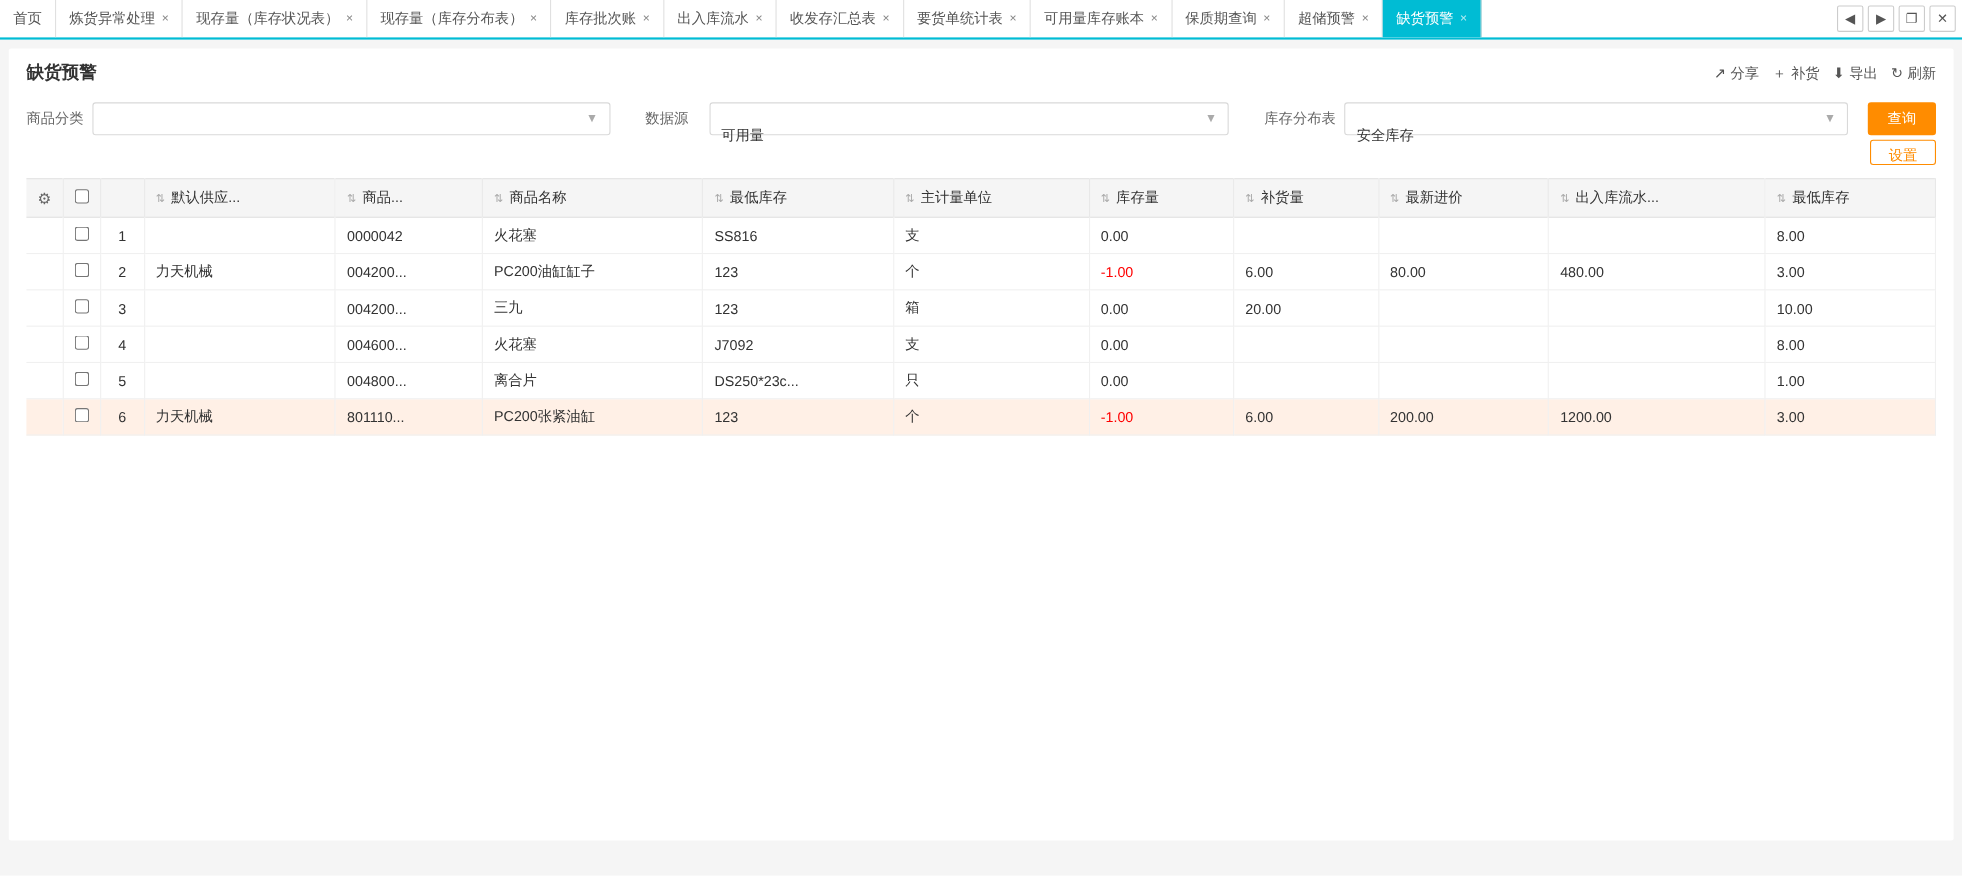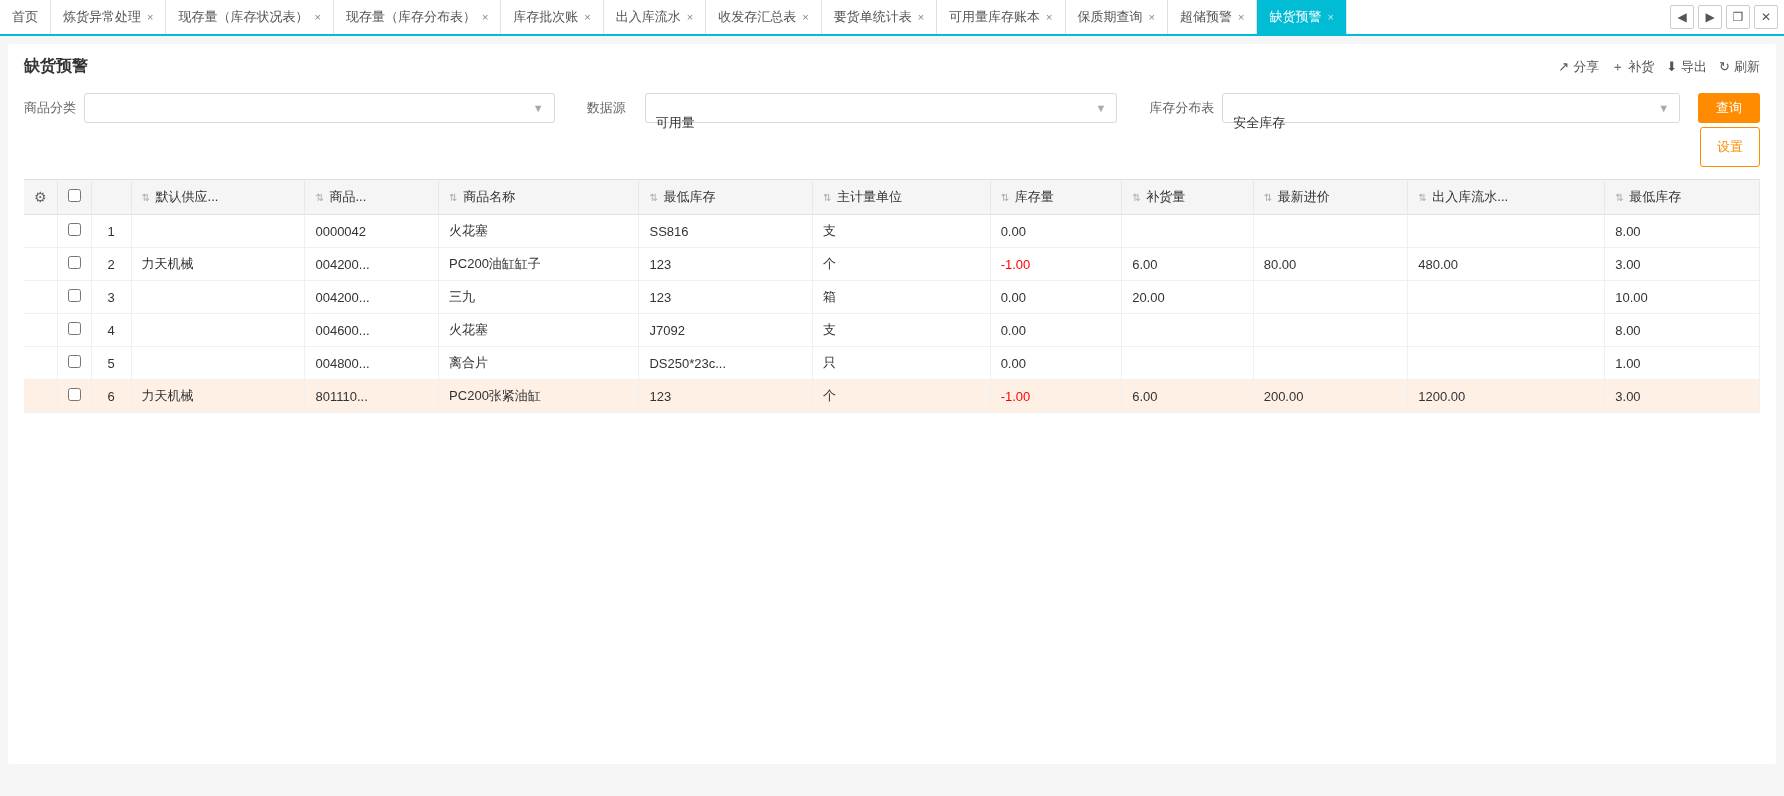--- a/index.html
+++ b/index.html
@@ -118,21 +118,21 @@
       margin-left: 18px;
     }
     .btn-settings {
       background: #fff;
       color: #ff8c00;
       border: 1px solid #ff8c00;
       border-radius: 3px;
       padding: 4px 16px;
       cursor: pointer;
       font-size: 13px;
-      height: 40px;
+      height: 23px;
     }
 
     
     .data-table {
       width: 100%;
       border-collapse: collapse;
       font-size: 13px;
     }
     .data-table thead tr {
       background: #f5f5f5;

